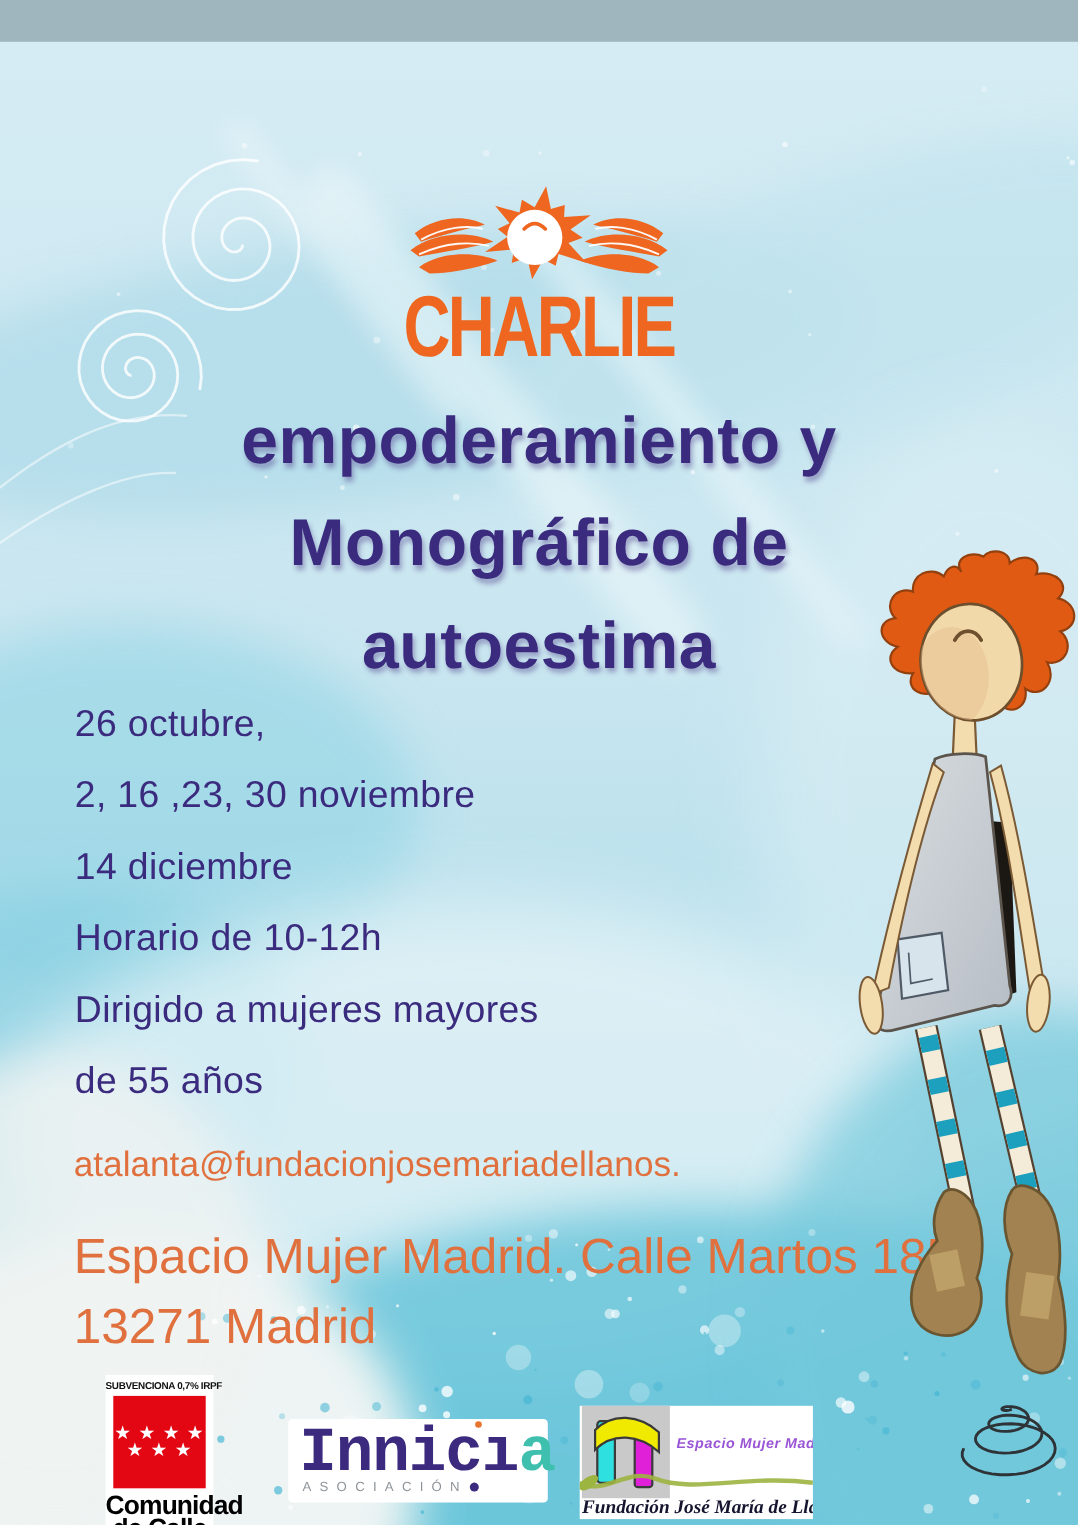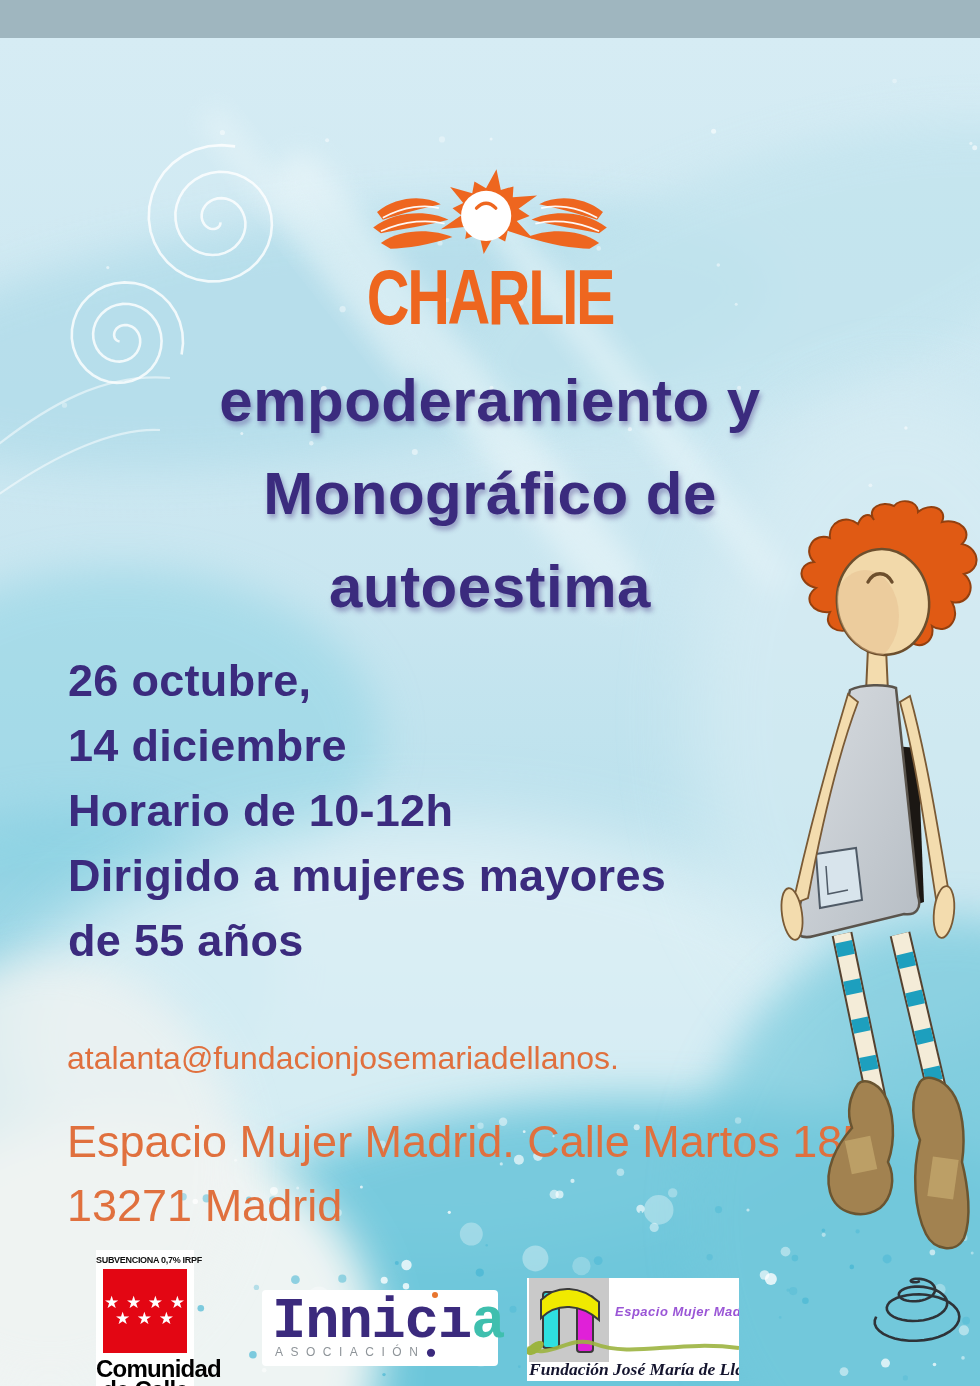--- a/index.html
+++ b/index.html
@@ -24,22 +24,22 @@
 
   
   .title{
     position:absolute;top:316px;left:0;right:0;z-index:3;text-align:center;
     color:var(--purple);font-size:60px;line-height:93px;font-weight:600;letter-spacing:.5px;
     text-shadow:2px 4px 5px rgba(82,66,140,.45);
   }
 
   
   .details{
-    position:absolute;left:68px;top:610px;z-index:3;
-    color:var(--purple);font-size:45px;line-height:65px;font-weight:700;letter-spacing:.3px;
+    position:absolute;left:68px;top:588px;z-index:3;
+    color:var(--purple);font-size:34px;line-height:65px;font-weight:400;letter-spacing:.3px;
   }
   .email{
     position:absolute;left:67px;top:1002px;z-index:3;
     color:var(--orange);font-size:32px;font-weight:400;letter-spacing:0;white-space:nowrap;
   }
   .address{
     position:absolute;left:67px;top:1072px;z-index:3;
     color:var(--orange);font-size:45px;line-height:64px;font-weight:400;white-space:nowrap;
   }
 
@@ -286,20 +286,21 @@
   </div>
 
   <div class="title">
     <div>empoderamiento y</div>
     <div>Monográfico de</div>
     <div>autoestima</div>
   </div>
 
   <div class="details">
     <div>26 octubre,</div>
+    <div>2, 16 ,23, 30 noviembre</div>
     <div>14 diciembre</div>
     <div>Horario de 10-12h</div>
     <div>Dirigido a mujeres mayores</div>
     <div>de 55 años</div>
   </div>
 
   <div class="email">atalanta@fundacionjosemariadellanos.</div>
 
   <div class="address">
     <div>Espacio Mujer Madrid. Calle Martos 185,</div>

